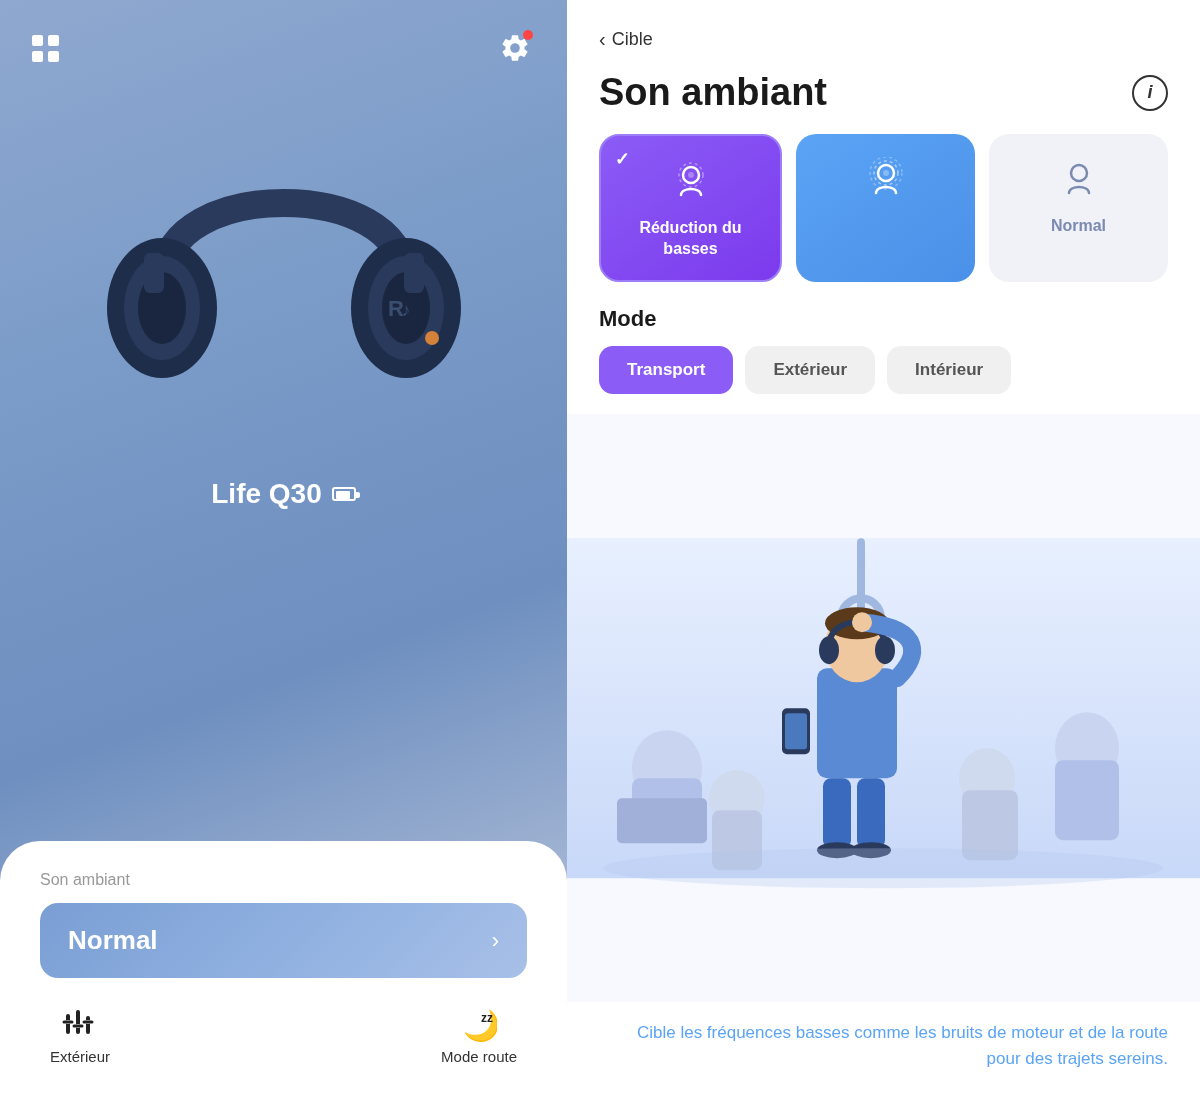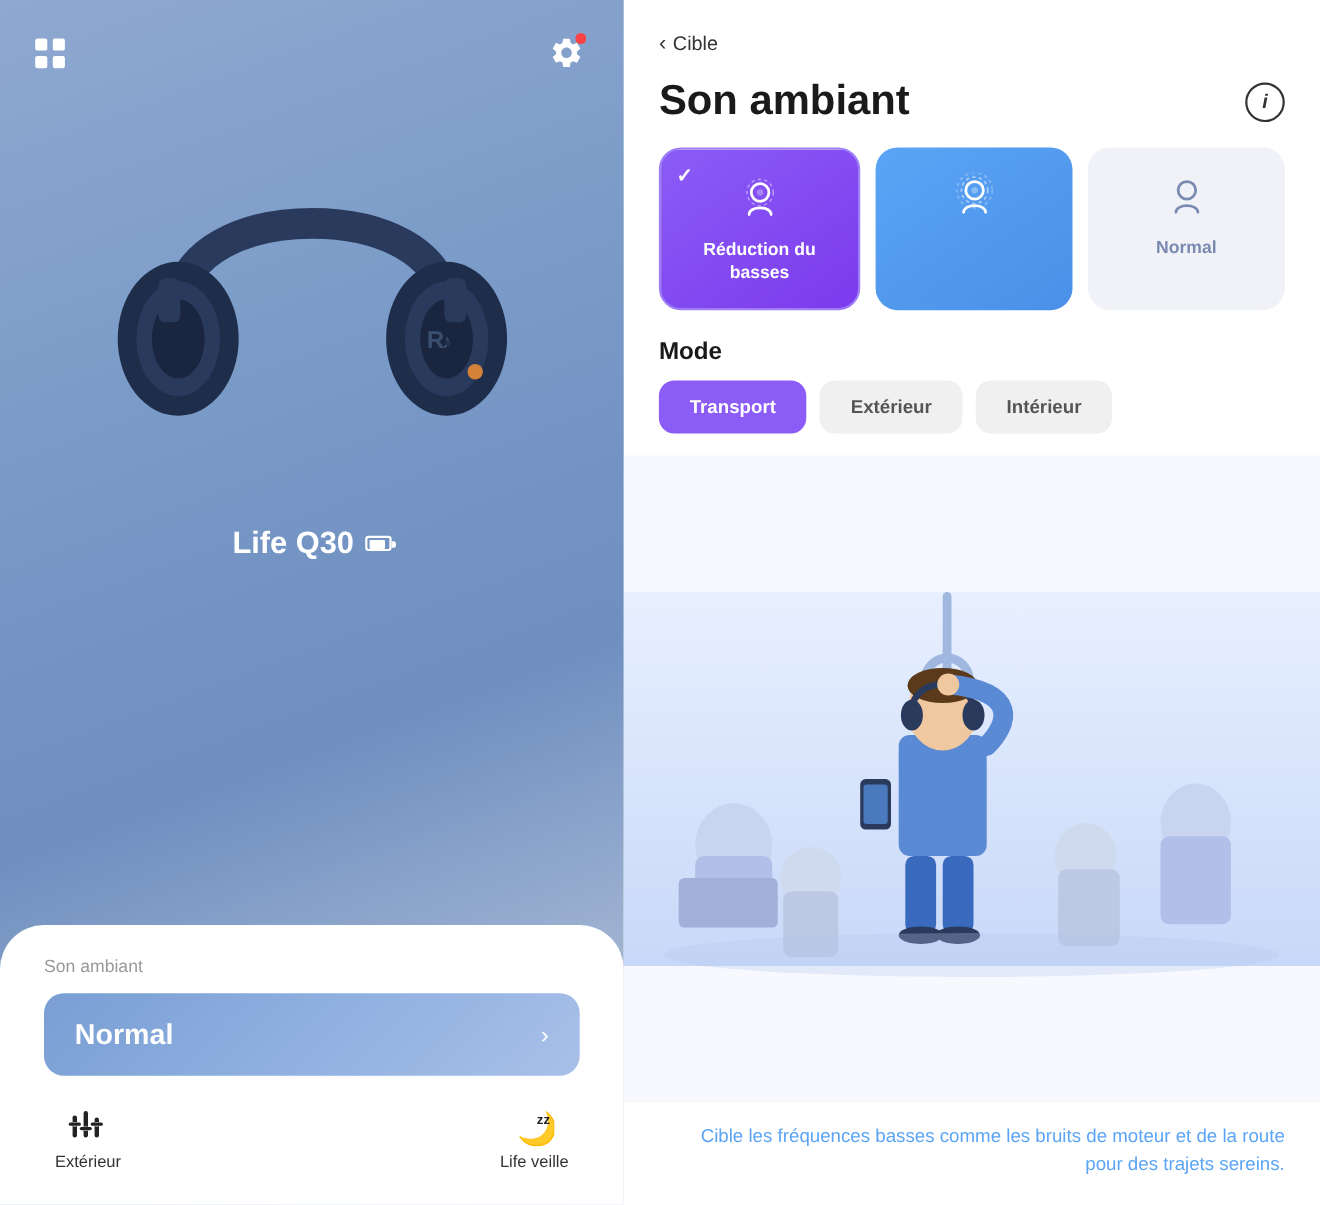--- a/index.html
+++ b/index.html
@@ -373,21 +373,21 @@
           <line x1="12" y1="20" x2="20" y2="20" stroke="#222" stroke-width="3" stroke-linecap="round"></line>
           <line x1="22" y1="16" x2="30" y2="16" stroke="#222" stroke-width="3" stroke-linecap="round"></line>
         </svg>
         <span class="bottom-icon-label">Extérieur</span>
       </div>
       <div class="bottom-icon-item">
         <svg viewBox="0 0 36 36">
           <text x="2" y="30" font-size="30" fill="#222">🌙</text>
           <text x="20" y="16" font-size="12" fill="#222" font-weight="700">zz</text>
         </svg>
-        <span class="bottom-icon-label">Life veille</span>
+        <span class="bottom-icon-label">Mode route</span>
       </div>
     </div>
   </div>
 </div>
 
 <div class="right-panel">
   <div class="back-btn">
     <span class="back-chevron">‹</span>
     <span>Cible</span>
   </div>

